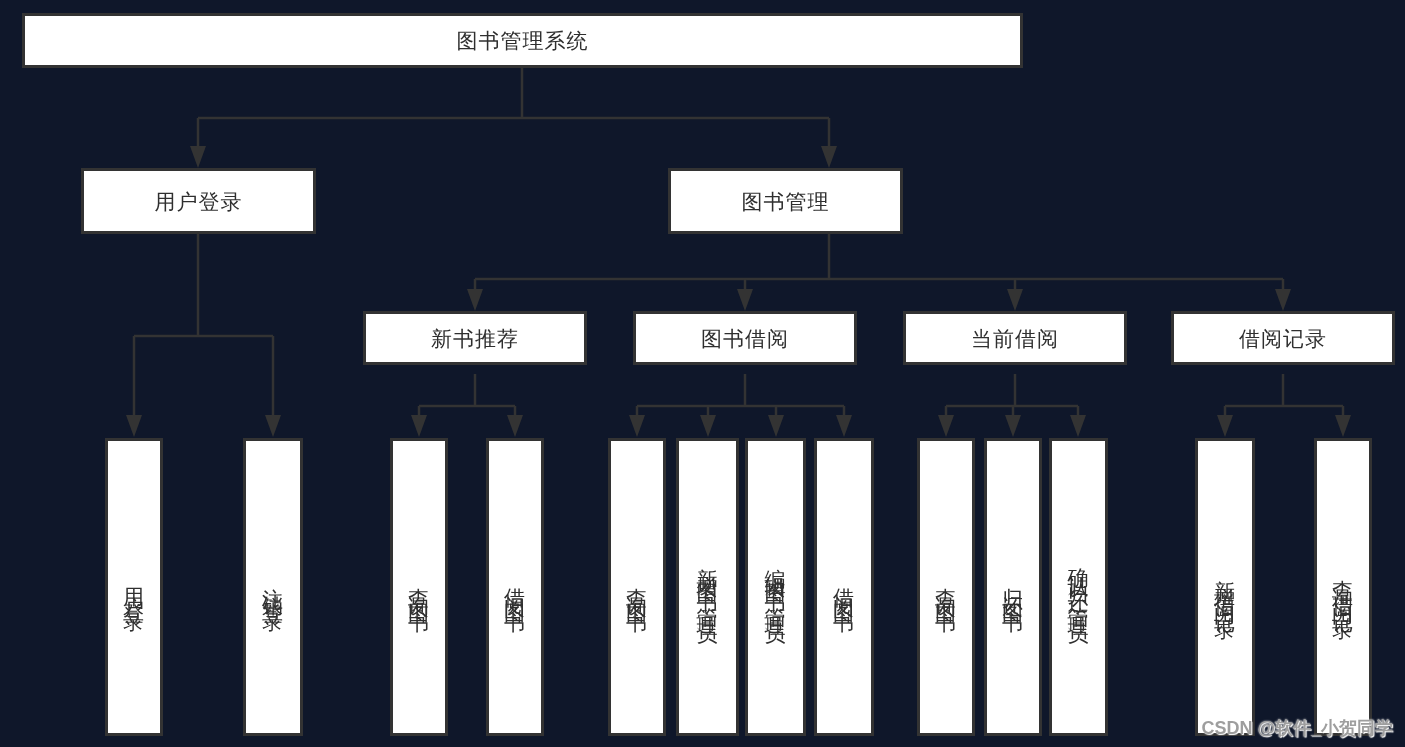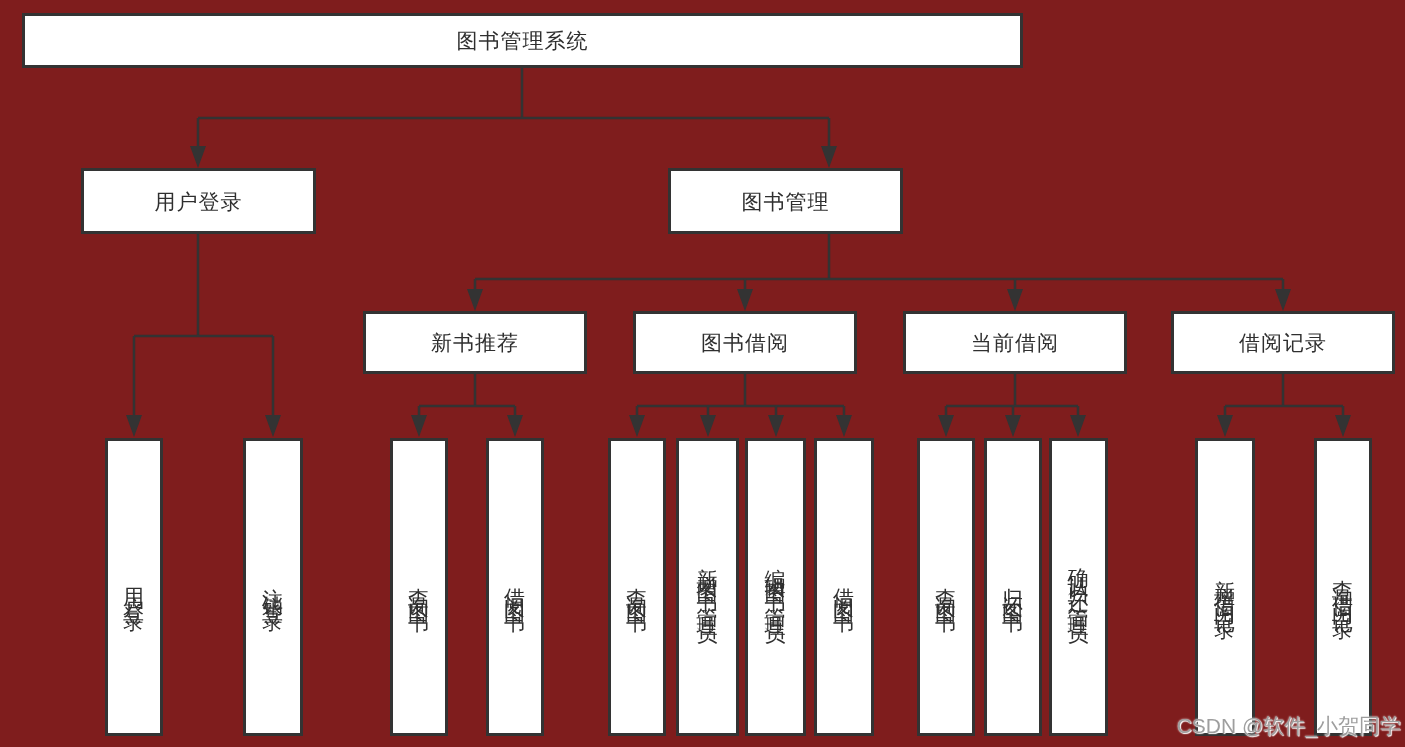--- a/index.html
+++ b/index.html
@@ -5,21 +5,21 @@
   html, body {
     margin: 0;
     padding: 0;
     background: #ffffff;
     font-family: "Liberation Sans", "DejaVu Sans", sans-serif;
   }
   #canvas {
     position: relative;
     width: 1405px;
     height: 747px;
-    background: #7f1d1d;
+    background: #0f172a;
     overflow: hidden;
     text-align: right;
   }
   #wires {
     position: absolute;
     left: 0; top: 0;
     width: 1405px; height: 747px;
   }
   .box {
     position: absolute;
@@ -32,39 +32,40 @@
     color: #2f2f2f;
   }
   .hlabel {
     font-size: 21px;
     letter-spacing: 1px;
     white-space: nowrap;
     line-height: 1;
   }
   .root  { left: 22px;  top: 13px;  width: 1001px; height: 55px; }
   .lv2   { top: 168px; width: 235px; height: 66px; }
-  .lv3   { top: 311px; width: 224px; height: 63px; }
+  .lv3   { top: 311px; width: 224px; height: 54px; }
   .leaf  { top: 438px; height: 298px; }
   .vtext {
     writing-mode: vertical-lr;
     text-orientation: mixed;
     font-size: 21px;
     letter-spacing: 8px;
     line-height: 1;
     white-space: nowrap;
   }
   #watermark {
     position: absolute;
-    right: 4px;
+    right: 12px;
     bottom: 7px;
-    font-size: 21px;
+    font-size: 18px;
     color: #9e9e9e;
     text-shadow: 0 0 2px #ffffff, 1px 1px 1px #ffffff;
     white-space: nowrap;
     z-index: 5;
+    font-weight: bold;
   }
   line    { stroke: #333333; stroke-width: 2.5; }
   polygon { fill: #333333; }
 </style>
 </head>
 <body>
 
 <div id="canvas">
 
   <svg id="wires" viewBox="0 0 1405 747" xmlns="http://www.w3.org/2000/svg">

